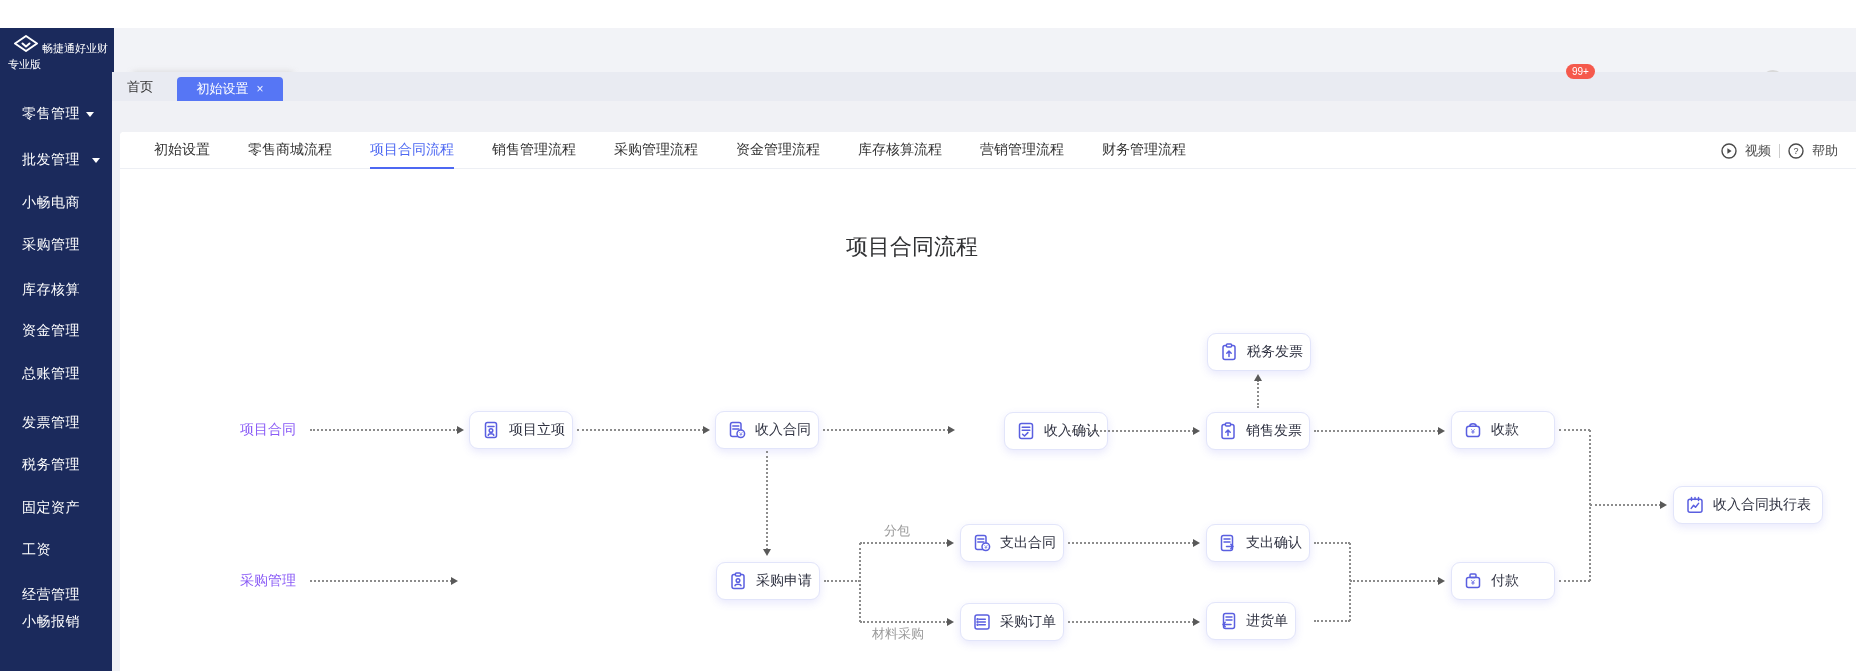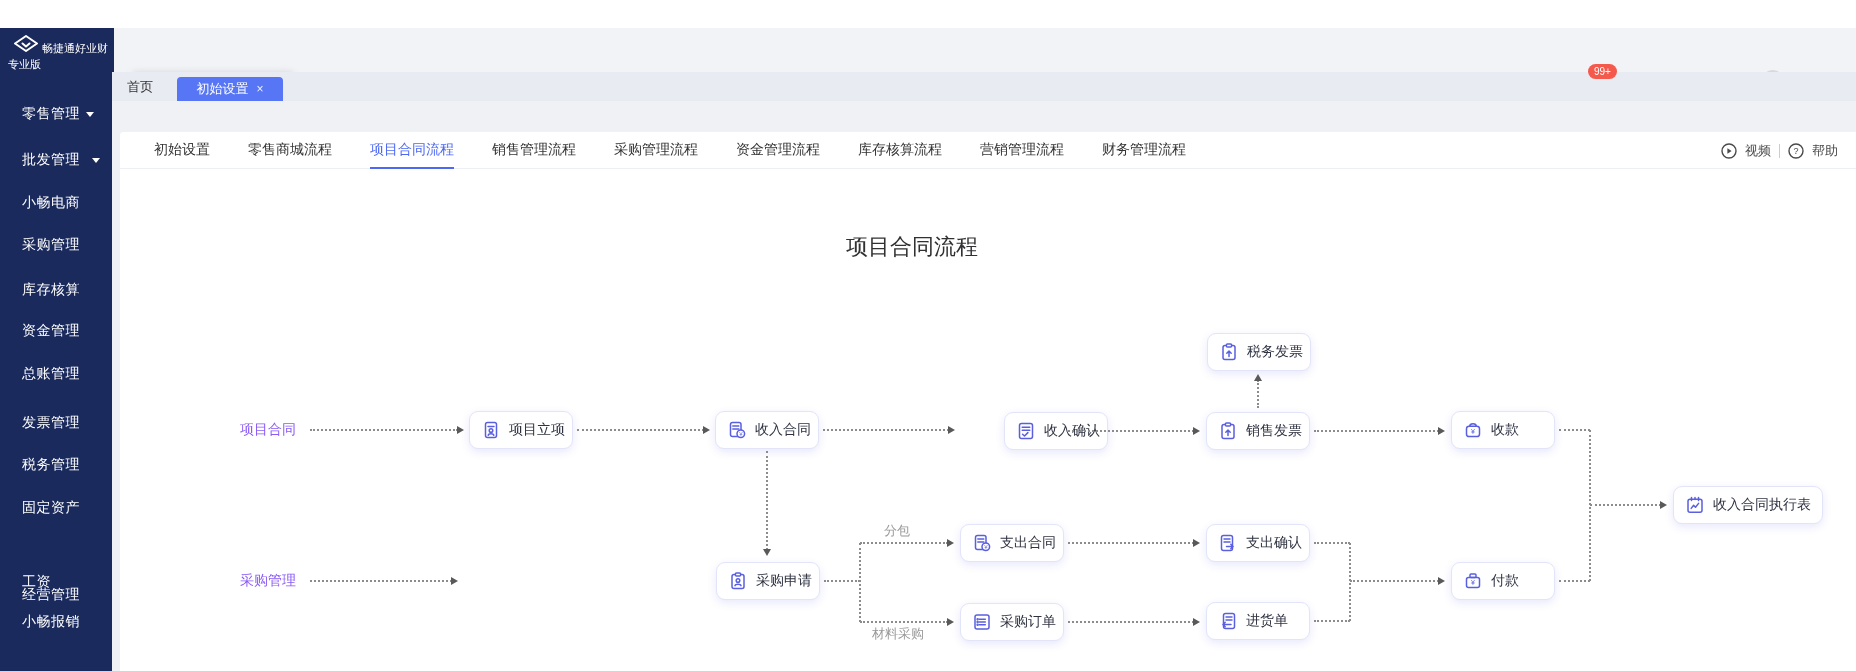--- a/index.html
+++ b/index.html
@@ -14,21 +14,21 @@
   .brand-name { position:absolute; left:42px; top:13px; font-size:11px; color:#fff; white-space:nowrap; }
   .brand-edition { position:absolute; left:8px; top:29px; font-size:11px; color:#fff; }
   .search-underline { position:absolute; left:118px; top:40px; width:256px; height:28px; border-bottom:1px solid #d9dbe3; }
   .blur-blob1 { position:absolute; left:132px; top:44px; width:162px; height:14px; background:#cccccc; border-radius:4px; filter:blur(3px); opacity:.75; }
   .blur-blob2 { position:absolute; left:170px; top:58px; width:78px; height:9px; background:#dddddd; border-radius:4px; filter:blur(3px); opacity:.8; }
   .tb-icon { position:absolute; top:47px; width:20px; height:20px; color:#4a4a4a; }
   .tb-divider { position:absolute; top:44px; width:1px; height:20px; background:#d8d8d8; }
   .demo-link { position:absolute; left:433px; top:47px; display:flex; align-items:center; gap:7px; font-size:13px; color:#333; cursor:pointer; }
   .tb-right { position:absolute; top:47px; display:flex; align-items:center; gap:6px; font-size:13px; color:#333; cursor:pointer; }
   .badge { position:absolute; left:1566px; top:36px; background:#F5594C; color:#fff; font-size:10px;
-    padding:1px 6px; border-radius:9px; line-height:13px; z-index:6;margin-left:22px; }
+    padding:1px 6px; border-radius:9px; line-height:13px; z-index:6; }
   .avatar { position:absolute; left:1762px; top:42px; width:22px; height:22px; border-radius:50%; background:#d9d9d9; overflow:hidden; }
   .username { position:absolute; left:1792px; top:51px; font-size:13px; color:#333; white-space:nowrap; }
 
   
   .tabstrip { position:absolute; left:0; top:72px; width:1856px; height:29px; background:#E9EBF2; }
   .wtab-home { position:absolute; left:127px; top:72px; height:29px; display:flex; align-items:center; font-size:13px; color:#333; cursor:pointer; }
   .wtab-active { position:absolute; left:177px; top:77px; width:106px; height:24px; background:#5676F5; color:#fff;
     border-radius:4px 4px 0 0; display:flex; align-items:center; justify-content:center; gap:8px; font-size:13px; cursor:pointer; }
   .wtab-close { font-size:12px; line-height:12px; opacity:.9; cursor:pointer; }
 
@@ -202,21 +202,21 @@
       </div>
       <div class="side-item" style="top: 342px;">
         <span>发票管理</span>
       </div>
       <div class="side-item" style="top: 384px;">
         <span>税务管理</span>
       </div>
       <div class="side-item" style="top: 427px;">
         <span>固定资产</span>
       </div>
-      <div class="side-item" style="top: 469px; margin-top: 32px;">
+      <div class="side-item" style="top: 469px;">
         <span>工资</span>
       </div>
       <div class="side-item" style="top: 514px;">
         <span>经营管理</span>
       </div>
       <div class="side-item" style="top: 541px; text-align: center;">
         <span>小畅报销</span>
       </div>
     </div>
 
@@ -323,21 +323,21 @@
           <svg width="20" height="20" viewBox="0 0 20 20" fill="none" stroke="#5A5FE0" stroke-width="1.5" stroke-linecap="round" stroke-linejoin="round">
             <rect x="3" y="3" width="14" height="14" rx="2"></rect>
             <path d="M7.3 7.2h6M7.3 10h6M7.3 12.8h6"></path>
             <circle cx="5.6" cy="7.2" r=".5" fill="#5A5FE0"></circle>
             <circle cx="5.6" cy="10" r=".5" fill="#5A5FE0"></circle>
             <circle cx="5.6" cy="12.8" r=".5" fill="#5A5FE0"></circle>
           </svg>
         </span>
         <span>采购订单</span>
       </div>
-      <div class="flow-node" style="left: 1206px; top: 602px; width: 104px;">
+      <div class="flow-node" style="left: 1206px; top: 602px; width: 90px;">
         <span style="display: flex;">
           <svg width="20" height="20" viewBox="0 0 20 20" fill="none" stroke="#5A5FE0" stroke-width="1.5" stroke-linecap="round" stroke-linejoin="round">
             <rect x="5.5" y="2.5" width="11" height="15" rx="2"></rect>
             <path d="M8 6h6M8 9h6"></path>
             <path d="M13 13.5H5M7.2 11.3L5 13.5l2.2 2.2"></path>
           </svg>
         </span>
         <span>进货单</span>
       </div>
       <div class="flow-node" style="left: 1451px; top: 562px; width: 104px;">

